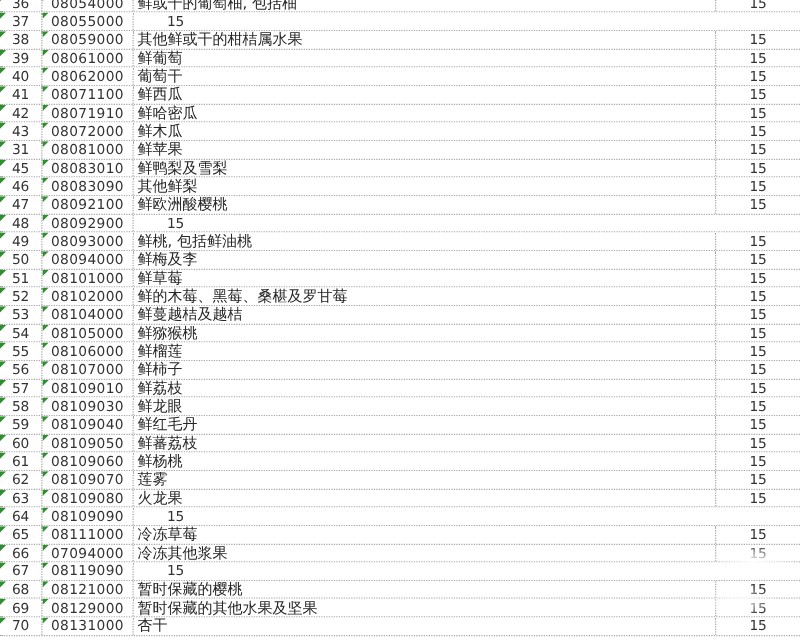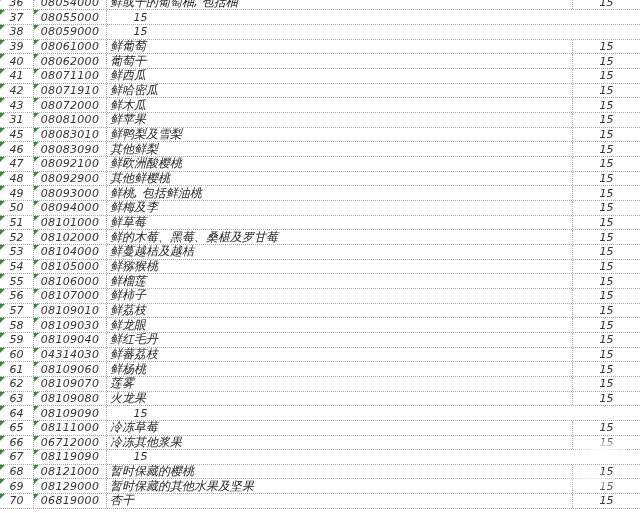--- a/index.html
+++ b/index.html
@@ -2,21 +2,20 @@
 <html><head>
 <meta charset="utf-8">
 <style>
   html,body{margin:0;padding:0;}
   #screen{
     position:relative;
     width:640px;height:513px;
     background:#ffffff;
     overflow:hidden;
     font-family:"DejaVu Sans","Liberation Sans",sans-serif;
-    font-style:italic;
   }
   #sheet{
     position:absolute;
     left:0;top:-4.2px;
     width:640px;
   }
   .row{
     display:flex;
     height:14.66px;
     box-sizing:border-box;
@@ -116,20 +115,23 @@
       </div>
       <div class="row">
         <div class="cell rowno">
           <span class="tri"></span>
           <span>38</span>
         </div>
         <div class="cell code">
           <span class="tri"></span>
           <span>08059000</span>
         </div>
+        <div class="cell desc">
+          <span>其他鲜或干的柑桔属水果</span>
+        </div>
         <div class="cell val">
           <span>15</span>
         </div>
       </div>
       <div class="row">
         <div class="cell rowno">
           <span class="tri"></span>
           <span>39</span>
         </div>
         <div class="cell code">
@@ -273,23 +275,20 @@
       </div>
       <div class="row">
         <div class="cell rowno">
           <span class="tri"></span>
           <span>48</span>
         </div>
         <div class="cell code">
           <span class="tri"></span>
           <span>08092900</span>
         </div>
-        <div class="cell desc">
-          <span>其他鲜樱桃</span>
-        </div>
         <div class="cell val">
           <span>15</span>
         </div>
       </div>
       <div class="row">
         <div class="cell rowno">
           <span class="tri"></span>
           <span>49</span>
         </div>
         <div class="cell code">
@@ -463,21 +462,21 @@
           <span>15</span>
         </div>
       </div>
       <div class="row">
         <div class="cell rowno">
           <span class="tri"></span>
           <span>60</span>
         </div>
         <div class="cell code">
           <span class="tri"></span>
-          <span>04314030</span>
+          <span>08109050</span>
         </div>
         <div class="cell desc">
           <span>鲜蕃荔枝</span>
         </div>
         <div class="cell val">
           <span>15</span>
         </div>
       </div>
       <div class="row">
         <div class="cell rowno">
@@ -556,21 +555,21 @@
           <span>15</span>
         </div>
       </div>
       <div class="row">
         <div class="cell rowno">
           <span class="tri"></span>
           <span>66</span>
         </div>
         <div class="cell code">
           <span class="tri"></span>
-          <span>06712000</span>
+          <span>07094000</span>
         </div>
         <div class="cell desc">
           <span>冷冻其他浆果</span>
         </div>
         <div class="cell val">
           <span>15</span>
         </div>
       </div>
       <div class="row">
         <div class="cell rowno">
@@ -617,21 +616,21 @@
           <span>15</span>
         </div>
       </div>
       <div class="row">
         <div class="cell rowno">
           <span class="tri"></span>
           <span>70</span>
         </div>
         <div class="cell code">
           <span class="tri"></span>
-          <span>06819000</span>
+          <span>08131000</span>
         </div>
         <div class="cell desc">
           <span>杏干</span>
         </div>
         <div class="cell val">
           <span>15</span>
         </div>
       </div>
     </div>
   <div id="watermark"></div>

